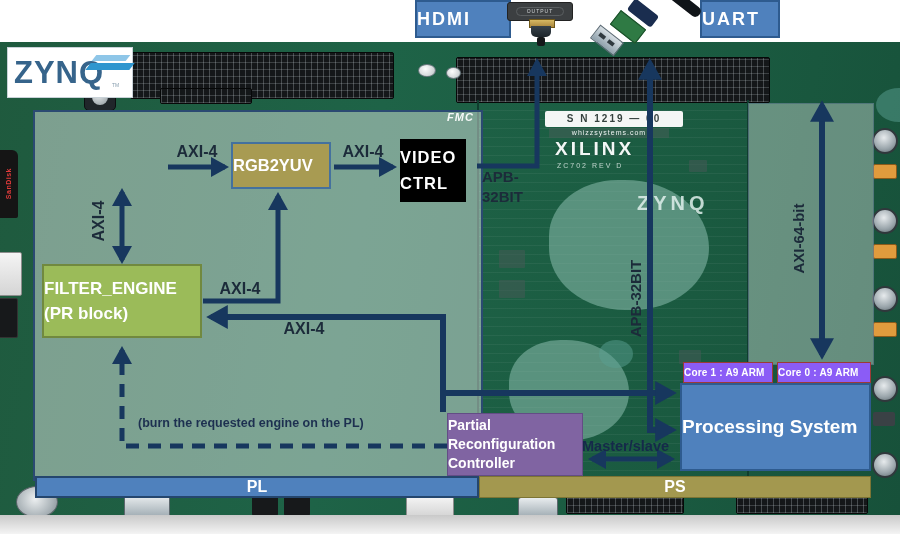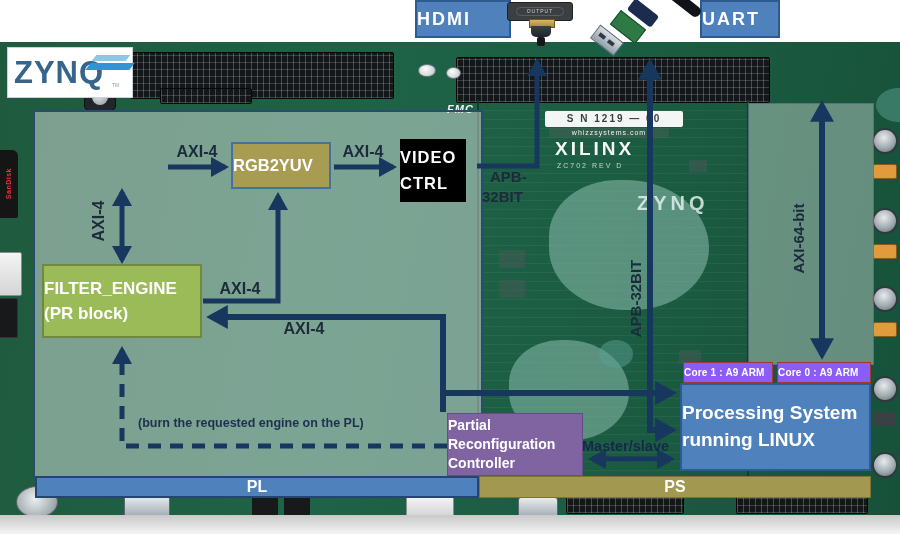--- a/index.html
+++ b/index.html
@@ -115,21 +115,21 @@
     <div class="abs website" style="left:70px;top:28px;width:120px;height:10px;">whizzsystems.com</div>
     <div class="abs xilinx" style="left:76px;top:38px;">XILINX</div>
     <div class="abs rev" style="left:78px;top:62px;">ZC702 REV D</div>
     <div class="abs watermark" style="left:158px;top:92px;">ZYNQ</div>
     <div class="abs smd" style="left:20px;top:150px;width:26px;height:18px;"></div>
     <div class="abs smd" style="left:20px;top:180px;width:26px;height:18px;"></div>
     <div class="abs smd" style="left:210px;top:60px;width:18px;height:12px;"></div>
     <div class="abs smd" style="left:200px;top:250px;width:22px;height:14px;"></div>
     <div class="abs tealchip" style="left:120px;top:240px;width:34px;height:28px;"></div>
   </div>
-  <div class="abs fmc" style="left:447px;top:103px;">FMC</div>
+  <div class="abs fmc" style="left:447px;top:111px;">FMC</div>
 
   <div class="abs tealchip" style="left:876px;top:88px;width:46px;height:34px;"></div>
   <div class="abs cap" style="left:872px;top:128px;width:22px;height:22px;"></div>
   <div class="abs tant" style="left:873px;top:164px;width:22px;height:13px;"></div>
   <div class="abs cap" style="left:872px;top:208px;width:22px;height:22px;"></div>
   <div class="abs tant" style="left:873px;top:244px;width:22px;height:13px;"></div>
   <div class="abs cap" style="left:872px;top:286px;width:22px;height:22px;"></div>
   <div class="abs tant" style="left:873px;top:322px;width:22px;height:13px;"></div>
   <div class="abs cap" style="left:872px;top:376px;width:22px;height:22px;"></div>
   <div class="abs ind" style="left:873px;top:412px;width:22px;height:14px;"></div>
@@ -191,29 +191,28 @@
     <span>Controller</span>
   </div>
   <div class="abs box b-core" style="left:683px;top:362px;width:90px;height:21px;">
     <span>Core 1 : A9 ARM</span>
   </div>
   <div class="abs box b-core" style="left:777px;top:362px;width:94px;height:21px;">
     <span>Core 0 : A9 ARM</span>
   </div>
   <div class="abs box b-ps" style="left:680px;top:383px;width:191px;height:88px;">
     <span>Processing System</span>
-    <span>running LINUX</span>
   </div>
 
   <div class="abs lbl" style="left:168px;top:143px;width:58px;">AXI-4</div>
   <div class="abs lbl" style="left:334px;top:143px;width:58px;">AXI-4</div>
   <div class="abs lbl vert" style="left:64px;top:212px;width:70px;">AXI-4</div>
   <div class="abs lbl" style="left:210px;top:280px;width:60px;">AXI-4</div>
   <div class="abs lbl" style="left:272px;top:320px;width:64px;">AXI-4</div>
-  <div class="abs lbl lbl-sm" style="left:482px;top:168px;width:60px;text-align:left;padding-left:8px;">APB-</div>
+  <div class="abs lbl lbl-sm" style="left:482px;top:168px;width:60px;text-align:left;">APB-</div>
   <div class="abs lbl lbl-sm" style="left:482px;top:188px;width:60px;text-align:left;">32BIT</div>
   <div class="abs lbl lbl-sm vert" style="left:590px;top:290px;width:90px;">APB-32BIT</div>
   <div class="abs lbl lbl-sm vert" style="left:753px;top:230px;width:90px;">AXI-64-bit</div>
   <div class="abs master" style="left:582px;top:438px;">Master/slave</div>
   <div class="abs note" style="left:138px;top:416px;">(burn the requested engine on the PL)</div>
 
   <div class="abs box b-hdmi" style="left:415px;top:0px;width:96px;height:38px;">
     <span>HDMI</span>
   </div>
   <div class="abs box b-hdmi" style="left:700px;top:0px;width:80px;height:38px;">

